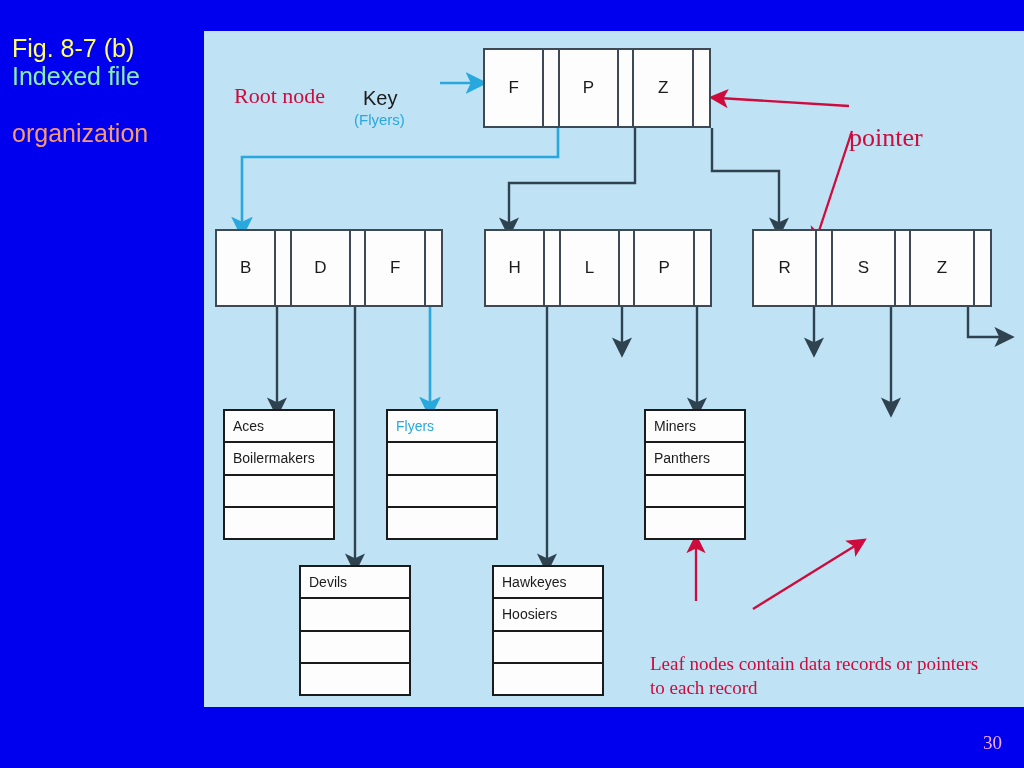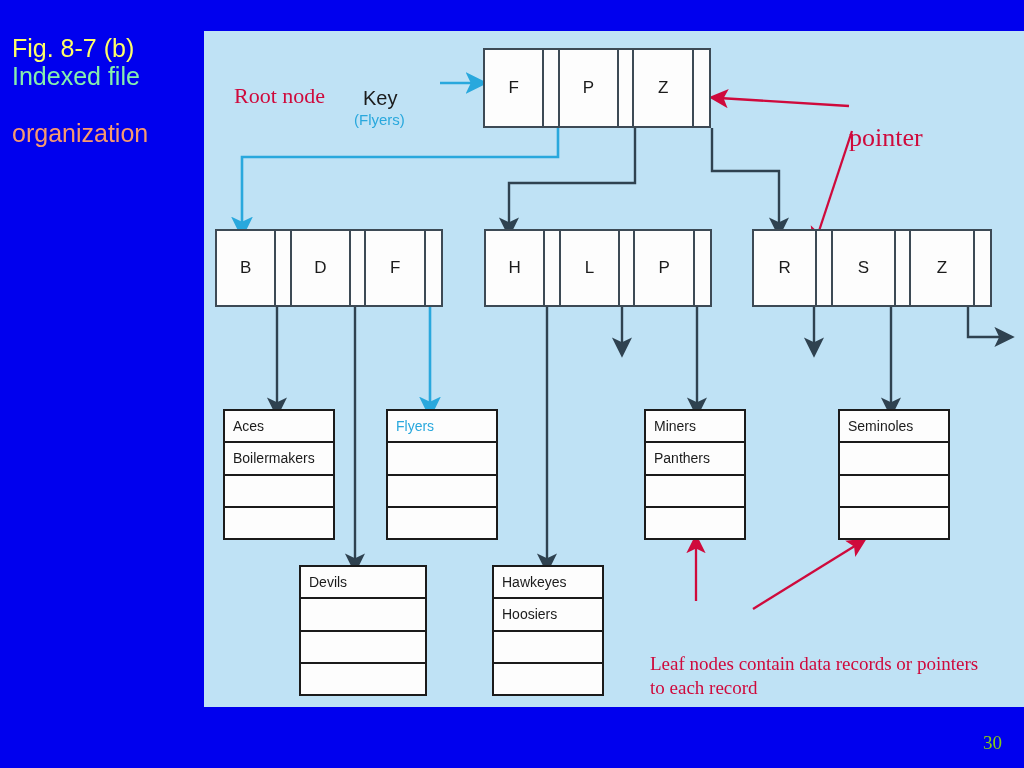--- a/index.html
+++ b/index.html
@@ -8,21 +8,21 @@
     background:#0000ee;
     font-family:"Liberation Sans", sans-serif;
   }
   
   #slide-title{position:absolute;left:12px;top:34px;width:200px;line-height:1.12;}
   #slide-title .l1{font-size:25px;color:#ffff66;display:block;letter-spacing:0px;}
   #slide-title .l2{font-size:25px;color:#86efac;display:block;}
   #slide-title .l3{font-size:25px;color:#f79a6e;display:block;margin-top:29px;}
 
   
-  #page-number{position:absolute;right:22px;bottom:14px;color:#84cc16;font-size:19px;
+  #page-number{position:absolute;right:22px;bottom:14px;color:#f0abfc;font-size:19px;
                font-family:"Liberation Serif", serif;}
 
   
   #figure-panel{position:absolute;left:204px;top:31px;width:820px;height:676px;
                 background:#bfe2f5;overflow:hidden;}
 
   
   #connectors{position:absolute;left:0;top:0;width:820px;height:676px;pointer-events:none;}
 
   
@@ -198,28 +198,22 @@
     <div class="row"></div>
   </div>
 
   <div class="leaf-node" id="leaf-node-miners" style="left:440px;top:378px;width:102px;height:131px;">
     <div class="row">Miners</div>
     <div class="row">Panthers</div>
     <div class="row"></div>
     <div class="row"></div>
   </div>
 
-  <div class="leaf-node" id="leaf-node-seminoles" style="left:634px;top:378px;width:112px;height:131px;">
-    <div class="row">Seminoles</div>
-    <div class="row"></div>
-    <div class="row"></div>
-    <div class="row"></div>
-  </div>
-
-  <div class="leaf-node" id="leaf-node-devils" style="left:95px;top:534px;width:128px;height:131px;justify-content:flex-end;">
+
+  <div class="leaf-node" id="leaf-node-devils" style="left:95px;top:534px;width:112px;height:131px;justify-content:flex-end;">
     <div class="row">Devils</div>
     <div class="row"></div>
     <div class="row"></div>
     <div class="row"></div>
   </div>
 
   <div class="leaf-node" id="leaf-node-hawkeyes" style="left:288px;top:534px;width:112px;height:131px;">
     <div class="row">Hawkeyes</div>
     <div class="row">Hoosiers</div>
     <div class="row"></div>

